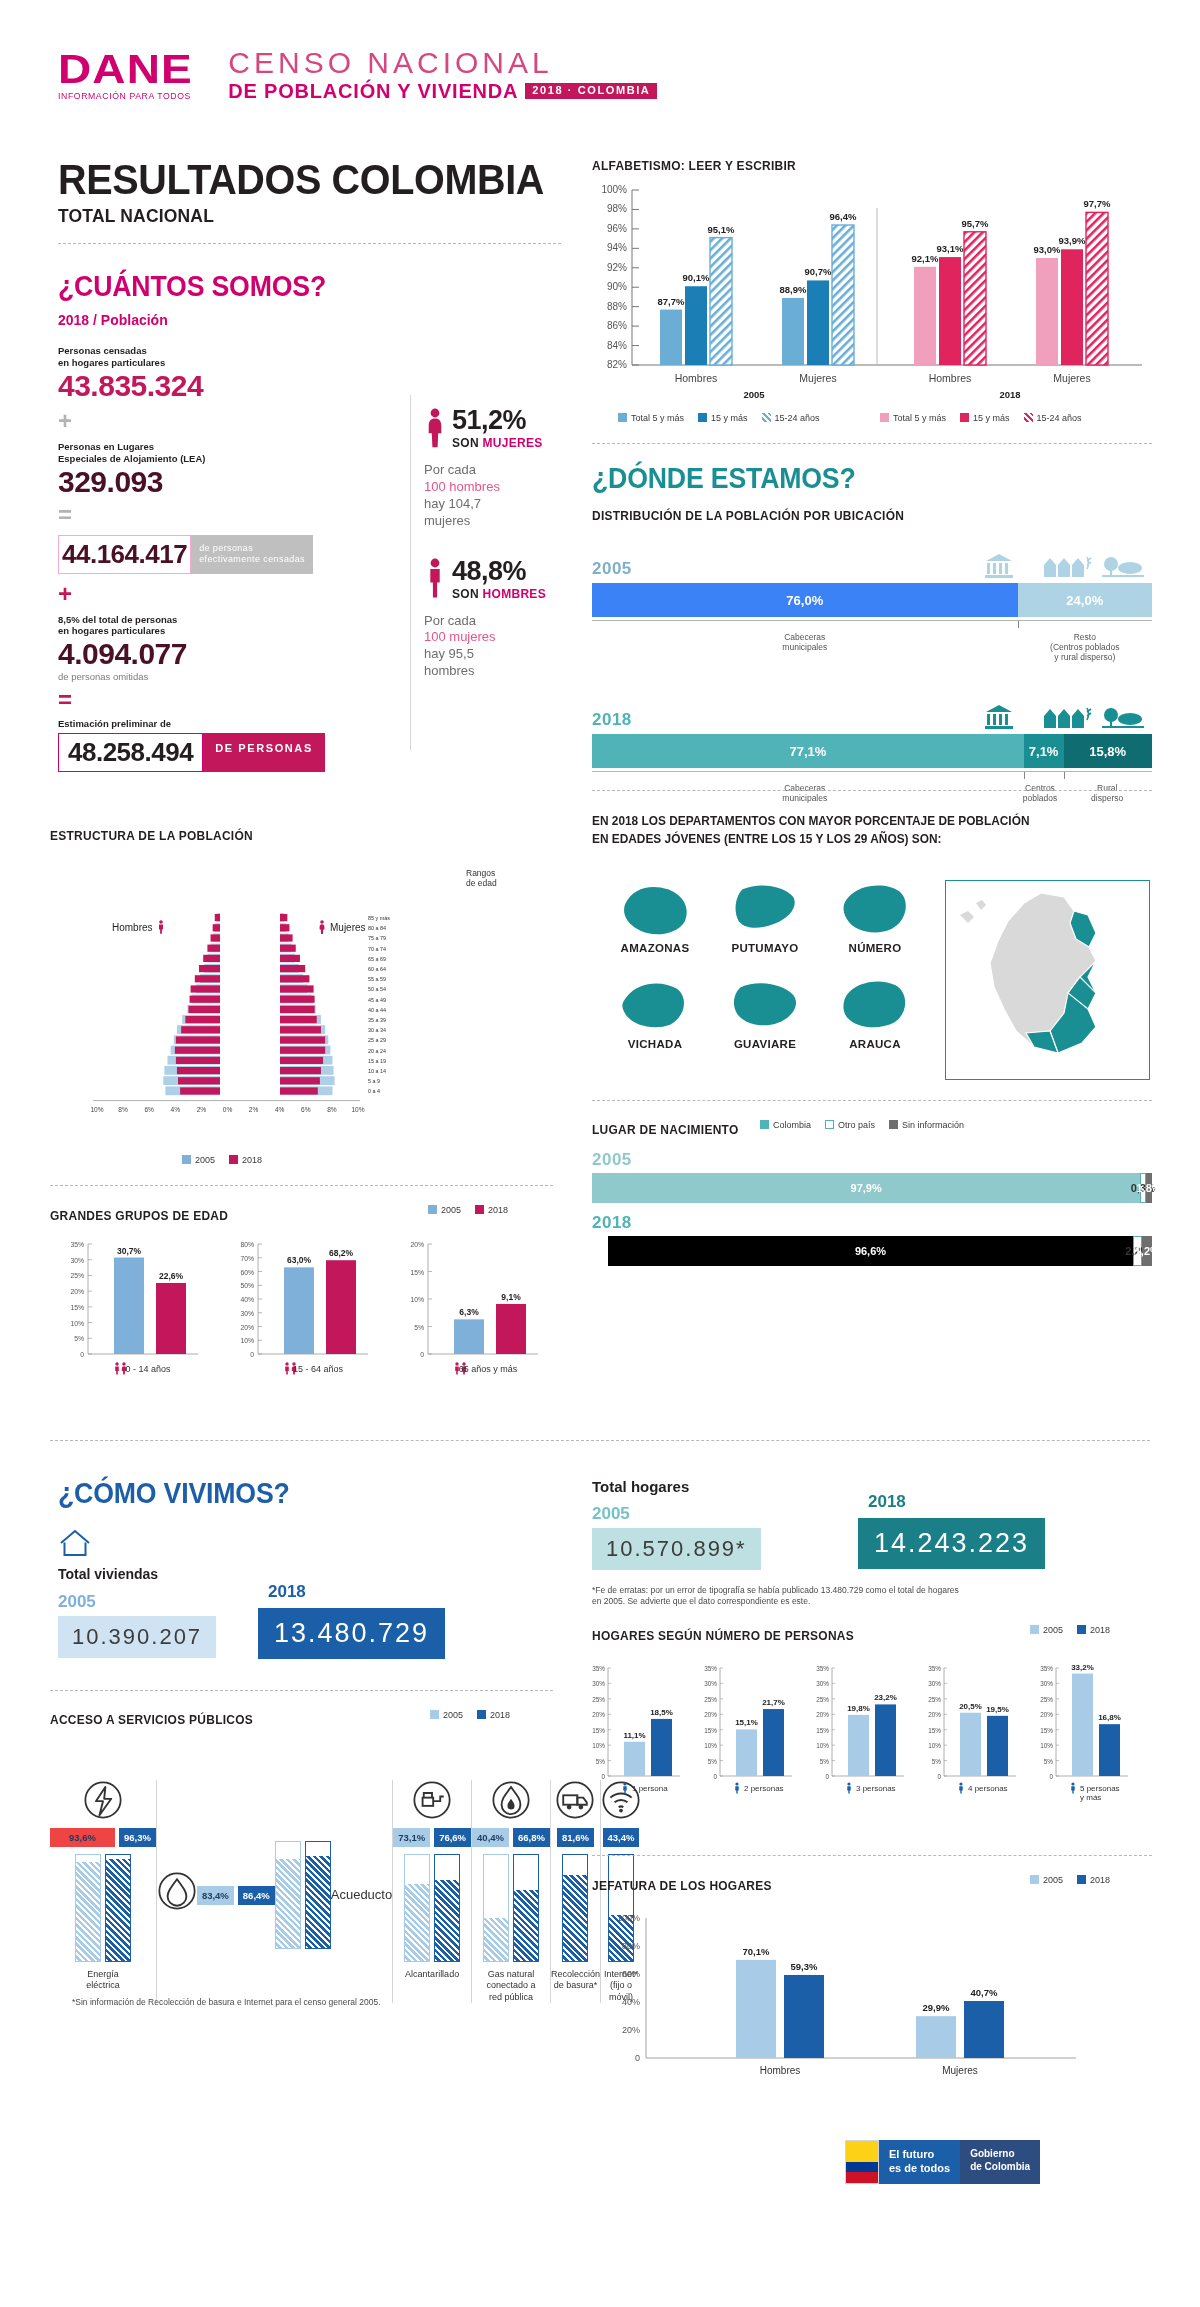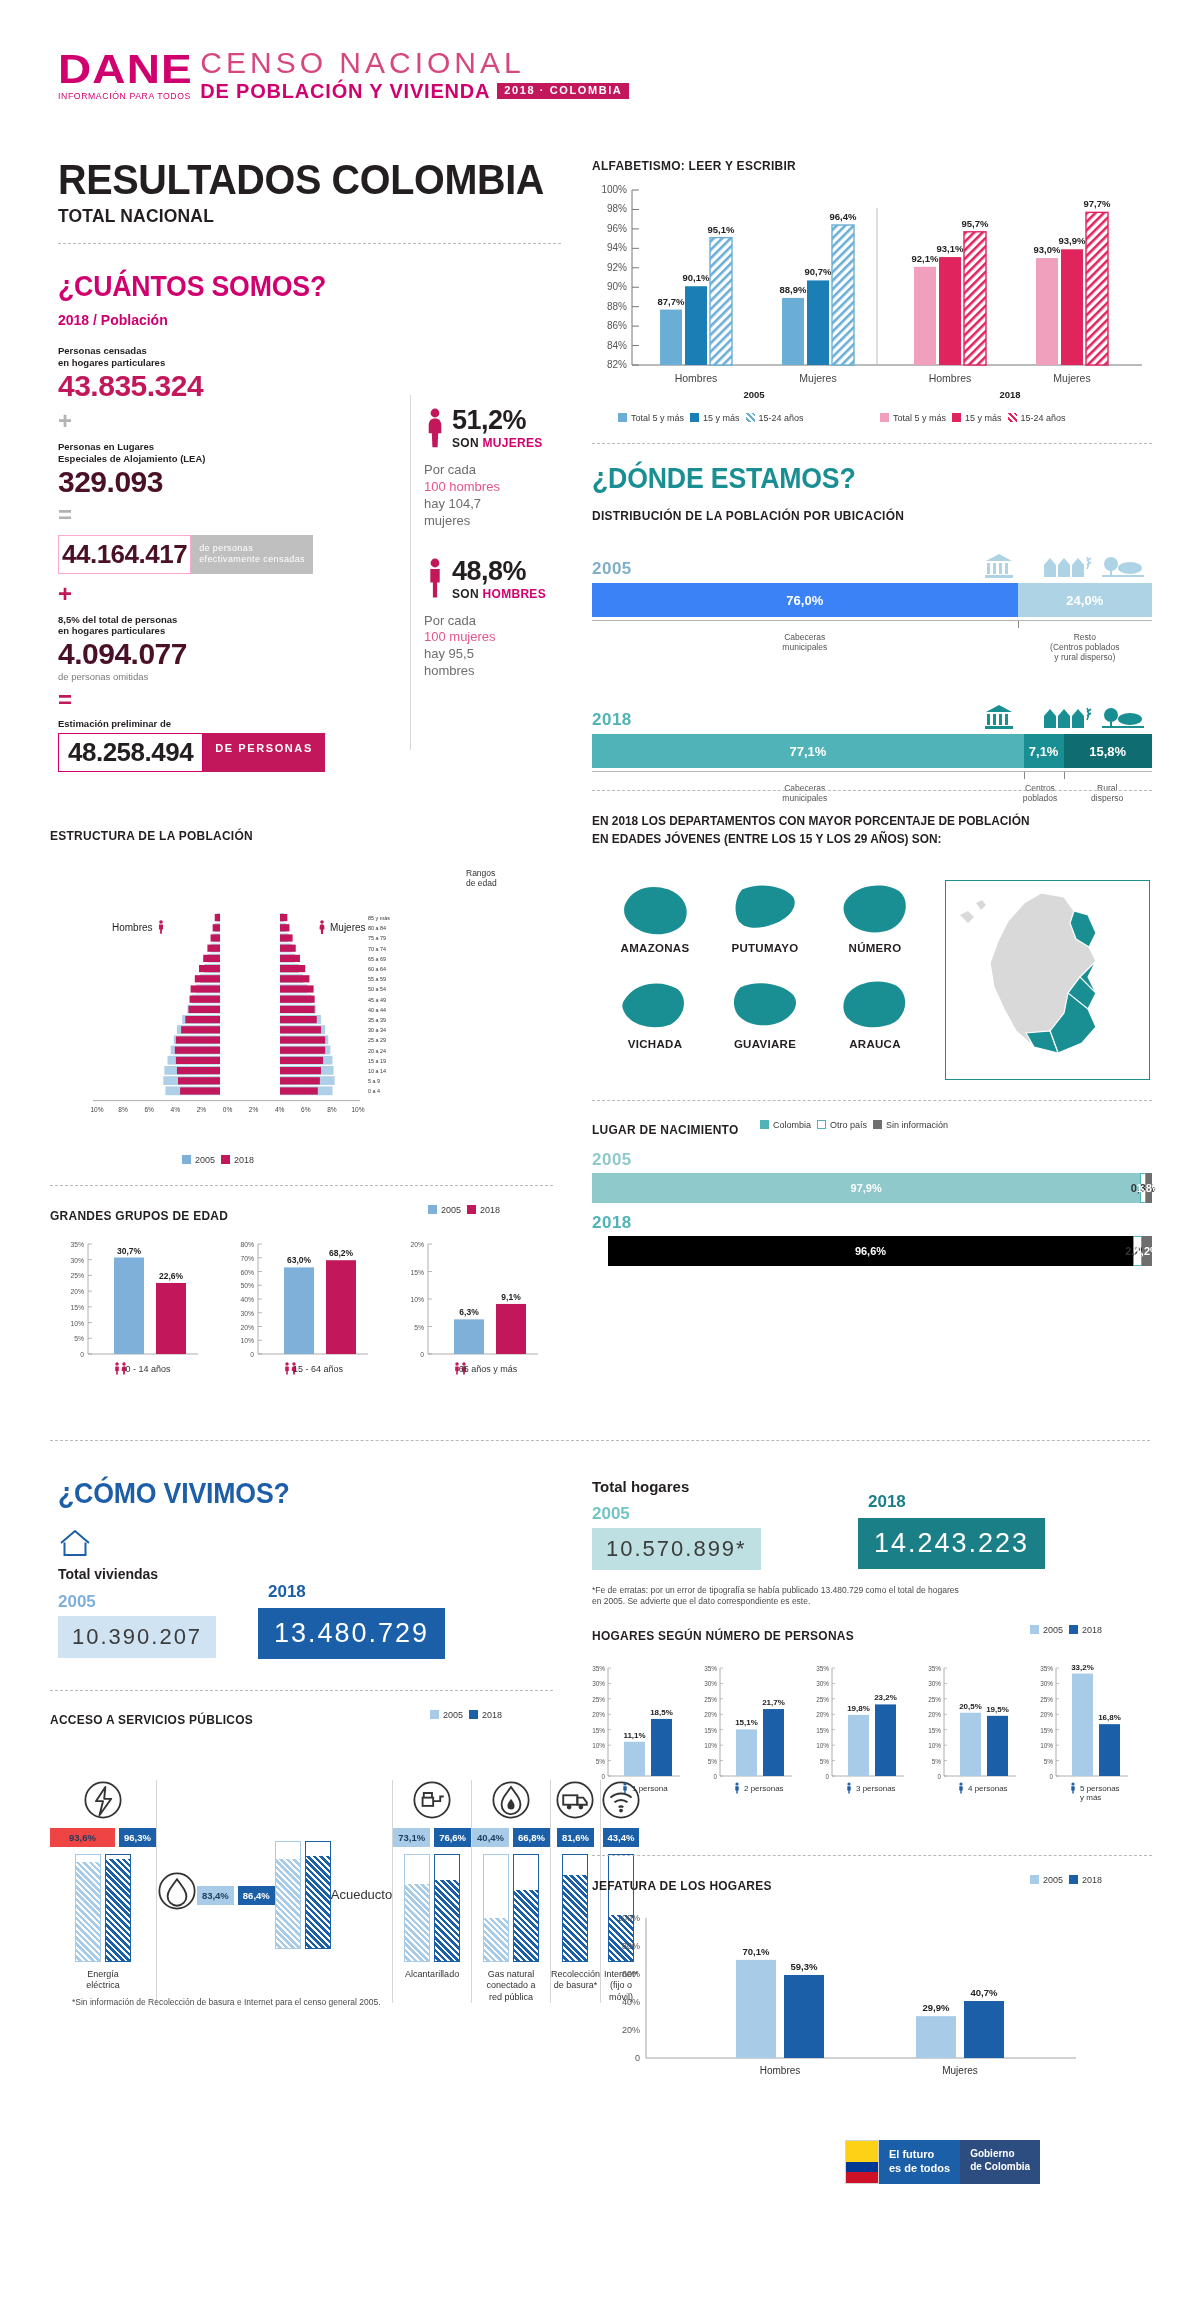--- a/index.html
+++ b/index.html
@@ -10,21 +10,21 @@
     color: #231f20;
     position: relative;
     overflow: hidden;
   }
   .page { position: relative; width: 1200px; height: 2307px; padding: 0; }
 
   
   .dashed-rule { border-top: 1px dashed #b9b9b9; height: 0; }
 
   
-  .header { position: absolute; left: 58px; top: 48px; display: flex; align-items: flex-end; gap: 12px; }
+  .header { position: absolute; left: 58px; top: 48px; display: flex; align-items: flex-end; gap: 40px; }
   .dane-logo { position: relative; }
   .dane-word { font-size: 40px; font-weight: bold; color: #d0006f; letter-spacing: 1px; line-height: .95; transform: scaleX(1.15); transform-origin: left; }
   .dane-sub { font-size: 8.5px; color: #d0006f; letter-spacing: .6px; margin-top: 3px; transform: scaleX(1.02); transform-origin: left; }
   .censo { line-height: 1.02; }
   .censo-l1 { font-size: 30px; color: #d6477f; letter-spacing: 4px; font-weight: 300; }
   .censo-l2 { display: flex; align-items: center; gap: 7px; margin-top: 2px; }
   .censo-l2 span.t { font-size: 20px; font-weight: bold; color: #d0006f; letter-spacing: .8px; }
   .censo-badge { background: #c2185b; color: #fff; font-size: 11px; font-weight: bold; letter-spacing: 1.6px; padding: 2px 7px 3px; }
 
   
@@ -52,21 +52,21 @@
   .pct-row { display: flex; align-items: center; gap: 6px; }
   .pct-big { font-size: 27px; font-weight: bold; color: #231f20; letter-spacing: -.5px; }
   .pct-cap { font-size: 12px; font-weight: bold; letter-spacing: .3px; }
   .pct-cap em { font-style: normal; color: #d0006f; }
   .pct-note { font-size: 13px; color: #6e6e6e; line-height: 1.3; }
   .pct-note .hl { color: #e2558c; }
 
   .vdiv { position: absolute; width: 1px; background: #d6d6d6; }
   svg text { font-family: "Liberation Sans", sans-serif; }
 
-  .legend { display: flex; align-items: center; gap: 6px; font-size: 9px; color: #3a3a3a; }
+  .legend { display: flex; align-items: center; gap: 14px; font-size: 9px; color: #3a3a3a; }
   .legend .sw { display: inline-block; width: 9px; height: 9px; margin-right: 4px; vertical-align: -1px; }
 
   
   .yr-lab { font-size: 17px; font-weight: bold; letter-spacing: .5px; }
   .seg { display: flex; align-items: center; justify-content: center; color: #fff; font-size: 13px; font-weight: bold; height: 34px; }
   .cap-sm { font-size: 8.5px; color: #555; text-align: center; line-height: 1.2; }
 
   
   .dept-name { font-size: 11.5px; font-weight: bold; letter-spacing: .3px; text-align: center; margin-top: 4px; }
 

